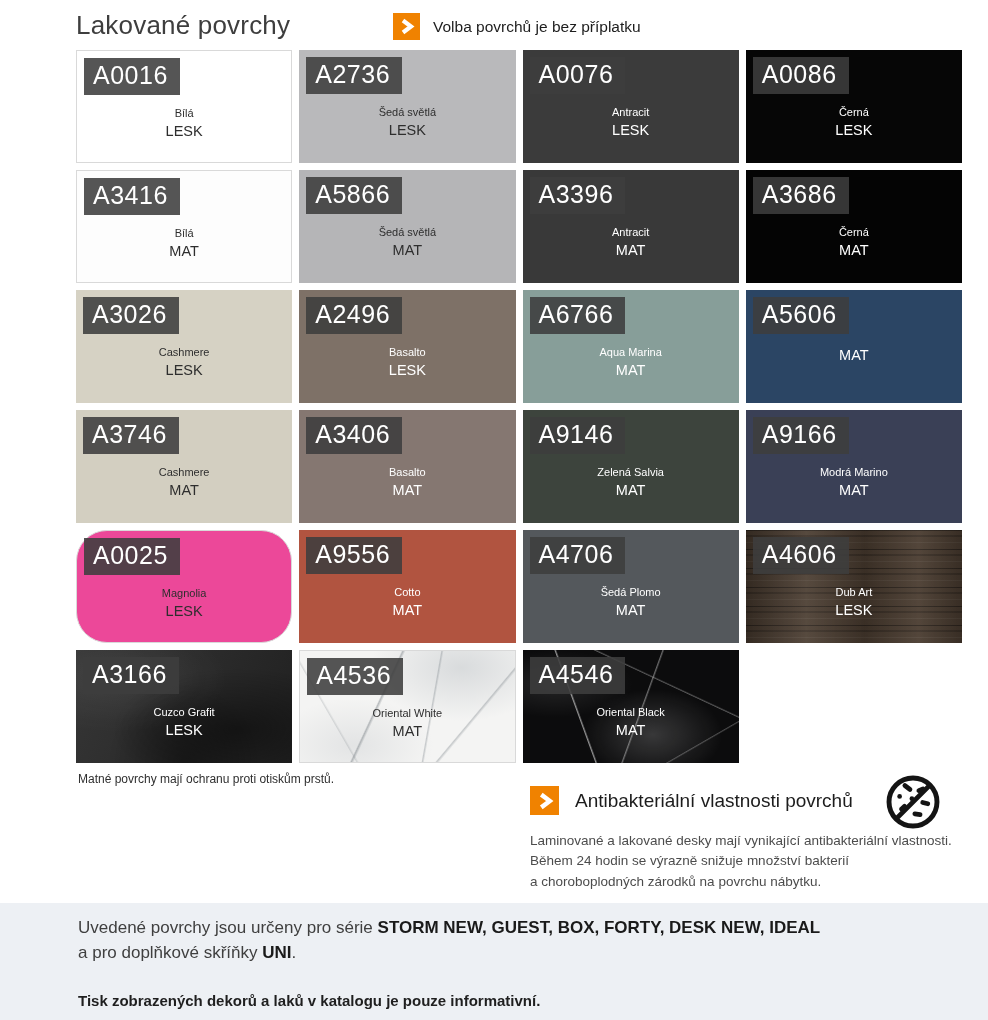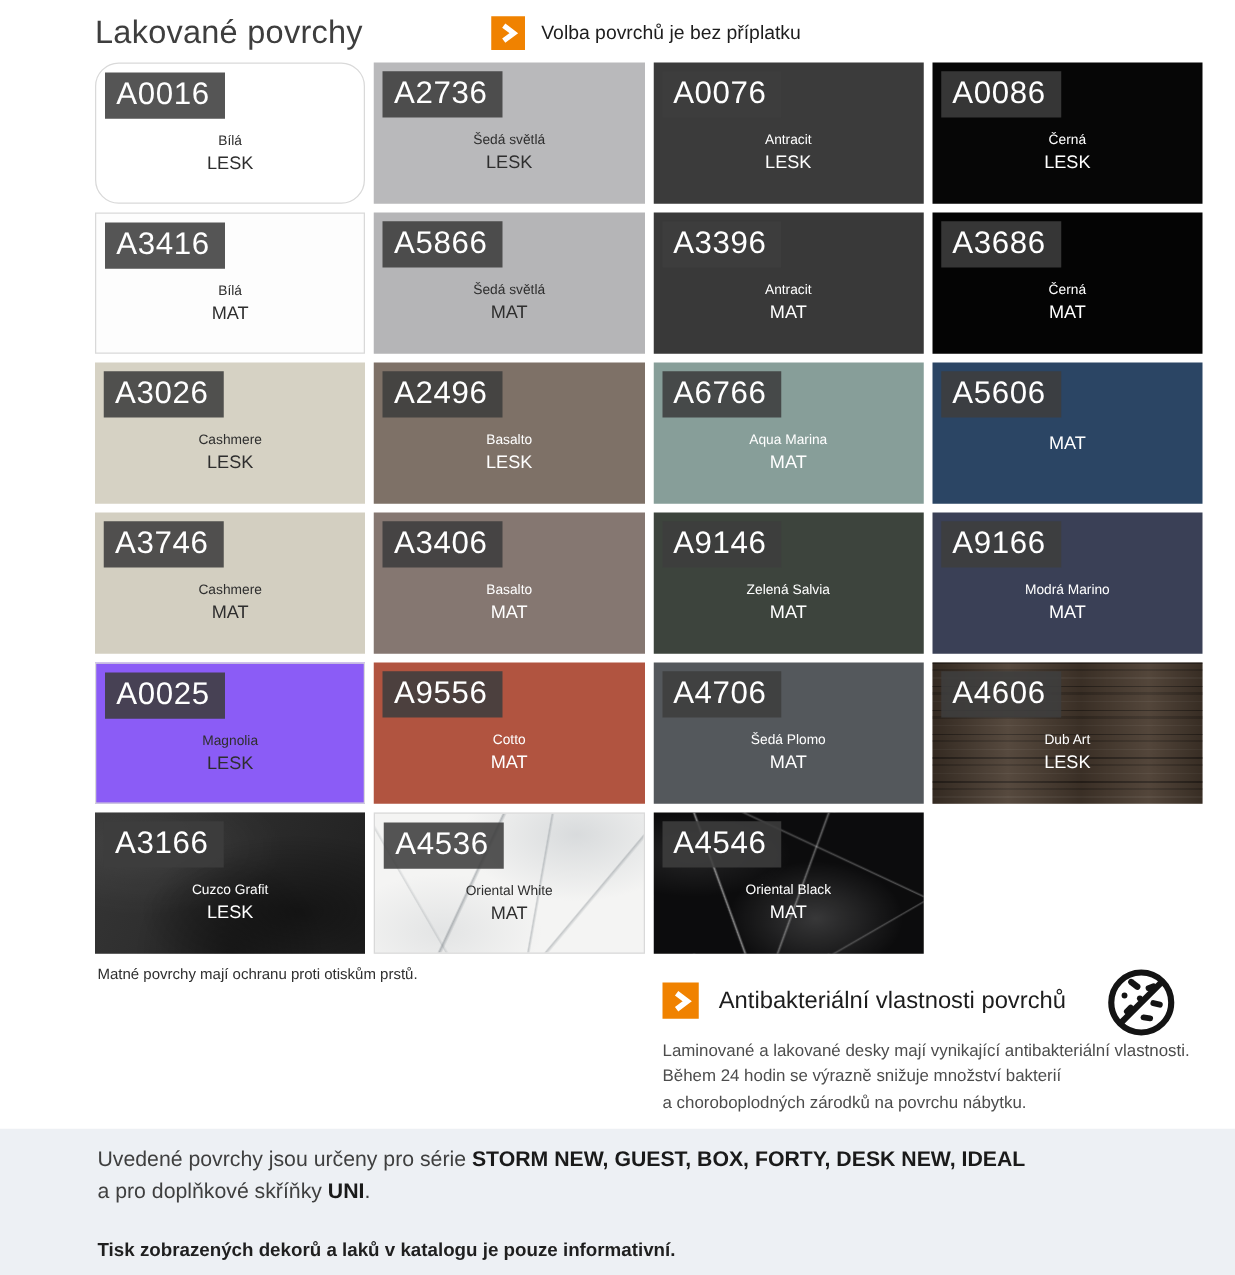--- a/index.html
+++ b/index.html
@@ -75,21 +75,21 @@
   <div class="header-note">
     <span class="arrow-box">
       <svg width="17" height="17" viewBox="0 0 17 17">
           <path d="M5 2.5 L13 8.5 L5 14.5" fill="none" stroke="#fff" stroke-width="4.2"></path>
         </svg>
     </span>
     <span class="note-text">Volba povrchů je bez příplatku</span>
   </div>
 
   <div class="grid" id="swatch-grid">
-    <div class="swatch tx-plain text-dark bordered" style="background-color: rgb(255, 255, 255); border-radius: 19px;">
+    <div class="swatch tx-plain text-dark bordered" style="background-color: rgb(255, 255, 255);">
       <span class="badge">A0016</span>
       <div class="labels">
         <div class="name">Bílá</div>
         <div class="finish">LESK</div>
       </div>
     </div>
 
     <div class="swatch tx-plain text-dark" style="background-color: rgb(185, 185, 187);">
       <span class="badge">A2736</span>
       <div class="labels">
@@ -202,21 +202,21 @@
     </div>
 
     <div class="swatch tx-plain text-light" style="background-color: rgb(58, 64, 86);">
       <span class="badge">A9166</span>
       <div class="labels">
         <div class="name">Modrá Marino</div>
         <div class="finish">MAT</div>
       </div>
     </div>
 
-    <div class="swatch tx-plain text-dark bordered" style="background-color: #8b5cf6;">
+    <div class="swatch tx-plain text-dark bordered" style="background-color: #ec4899; border-radius: 31px;">
       <span class="badge">A0025</span>
       <div class="labels">
         <div class="name">Magnolia</div>
         <div class="finish">LESK</div>
       </div>
     </div>
 
     <div class="swatch tx-plain text-light" style="background-color: rgb(177, 84, 64);">
       <span class="badge">A9556</span>
       <div class="labels">

